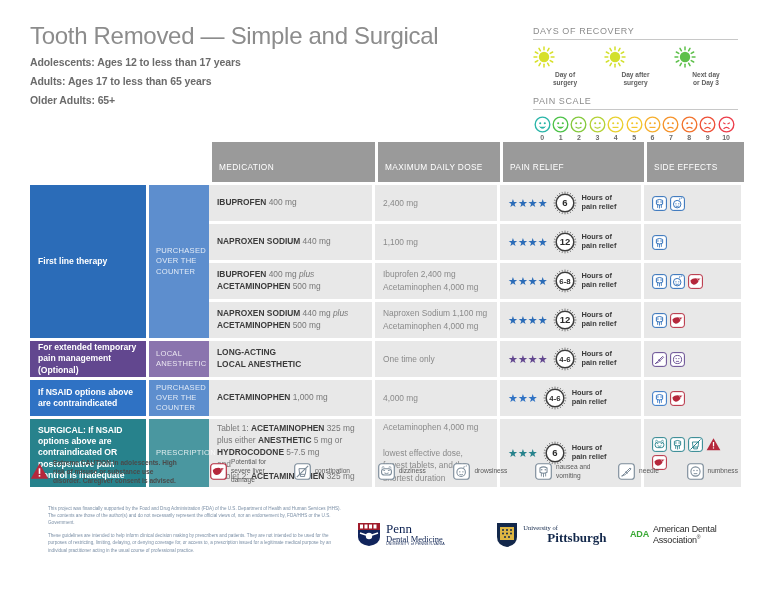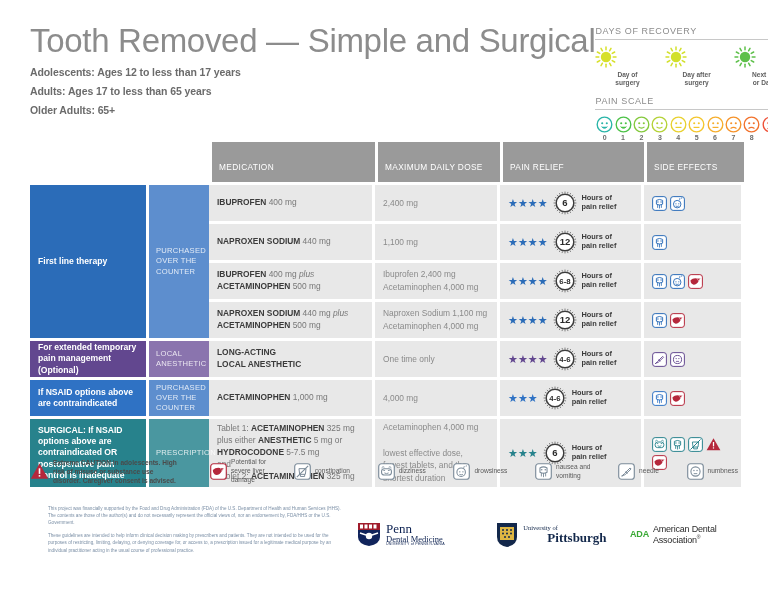--- a/index.html
+++ b/index.html
@@ -9,21 +9,21 @@
     font-family: "Liberation Sans", sans-serif;
     color: #4d4d4d;
     overflow: hidden;
   }
   .page { position: relative; width: 768px; height: 594px; padding: 0; }
 
   
   .header { display: flex; padding: 22px 30px 0 30px; }
   .header-left { flex: 1; }
   .title {
-    font-size: 33px; font-weight: 300; color: #8c8c8c;
+    font-size: 24px; font-weight: 300; color: #8c8c8c;
     letter-spacing: -0.3px; line-height: 1.15; white-space: nowrap;
   }
   .subline {
     font-size: 10.5px; font-weight: bold; color: #6b6b6b;
     margin-top: 7px; letter-spacing: -0.1px;
   }
   .subline.first { margin-top: 6px; }
 
   .header-right { width: 205px; padding-top: 4px; }
   .hr-label {

